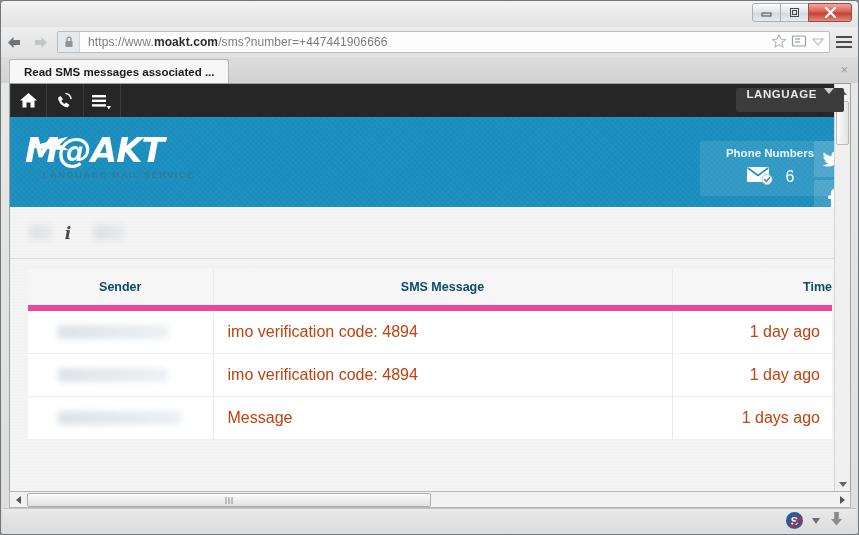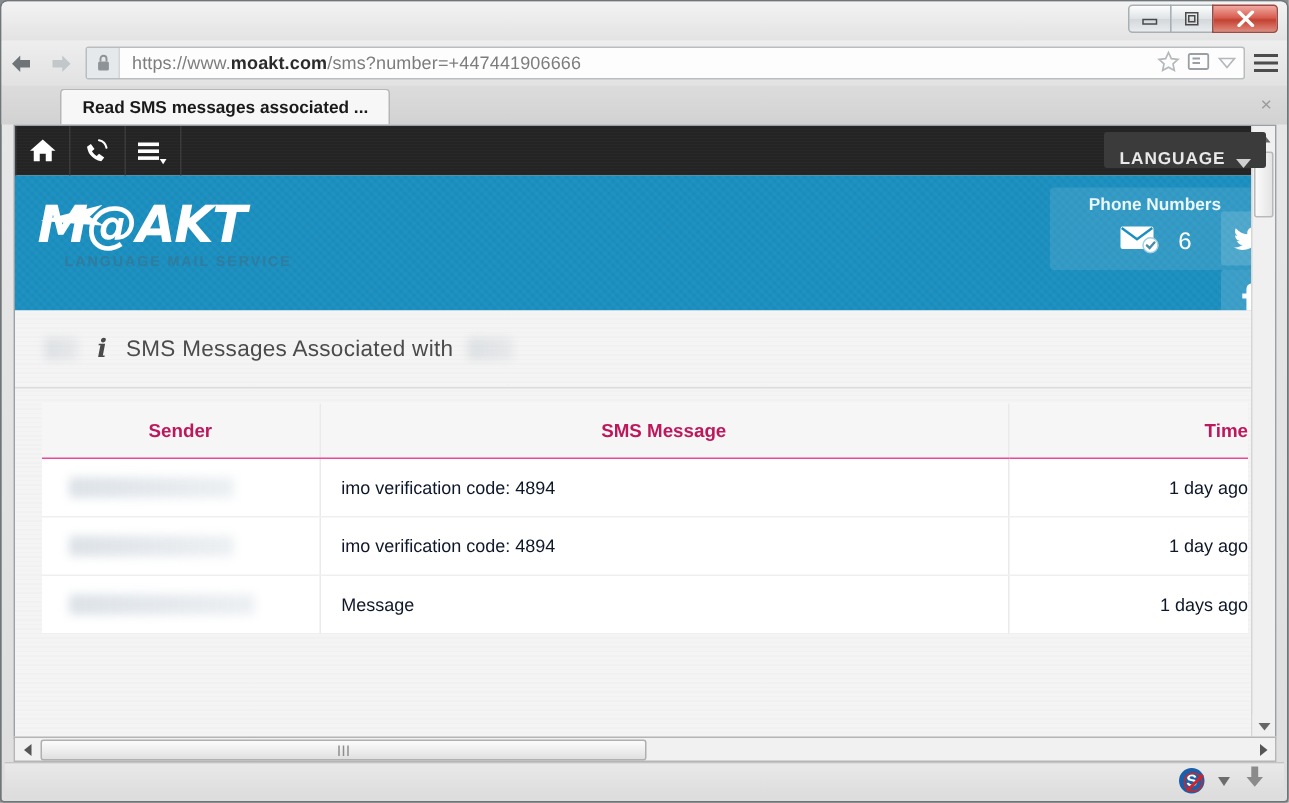--- a/index.html
+++ b/index.html
@@ -97,21 +97,21 @@
   }
   .tab {
     position: absolute; left: 8px; top: 2px;
     height: 24px; padding: 0 14px;
     background: #f7f7f7;
     border: 1px solid #b6b6b6; border-bottom: none;
     border-radius: 3px 3px 0 0;
     display: flex; align-items: center;
     font-size: 11.5px; font-weight: 700; color: #1a1a1a;
     cursor: pointer;
-    max-width: 230px; white-space: nowrap; overflow: hidden; margin-left: 31px;
+    max-width: 230px; white-space: nowrap; overflow: hidden;
   }
   .tabclose {
     position: absolute; right: 10px; top: 6px;
     font-size: 13px; color: #9b9b9b; cursor: pointer;
     line-height: 13px;
   }
 
   
   .viewport {
     position: absolute; left: 8px; top: 82px;
@@ -139,21 +139,21 @@
     border-right: 1px solid #3a3a3a;
     cursor: pointer; position: relative; z-index:2;
   }
   .navicon:first-child { border-left: 1px solid #3a3a3a; }
   .lang-btn {
     position: absolute; right: 6px; top: 4px;
     height: 24px; padding: 0 10px;
     background: #3b3b3b;
     color: #e9e9e9; font-size: 11.5px; font-weight: 700;
     letter-spacing: .6px;
-    display: flex; align-items: flex-end; gap: 7px;
+    display: flex; align-items: flex-start; gap: 7px;
     border-radius: 2px; cursor: pointer; z-index: 3;
   }
   .caret-down {
     width: 0; height: 0;
     border-left: 5px solid transparent; border-right: 5px solid transparent;
     border-top: 6px solid #cfcfcf;
   }
 
   
   .hero {
@@ -177,21 +177,21 @@
     background: #fff;
     clip-path: polygon(0 55%, 100% 0, 78% 52%, 100% 100%, 30% 70%);
     transform: rotate(-4deg);
   }
   .logo-tag {
     margin-top: 2px; margin-left: 18px;
     font-size: 9.5px; font-weight: 700; letter-spacing: 1.3px;
     color: #2f7c9e;
   }
 
-  .stats { position: absolute; right: 10px; top: 8px; display: flex; gap: 8px; }
+  .stats { position: absolute; right: 10px; top: 24px; display: flex; gap: 8px; }
   .statbox {
     width: 140px; height: 55px;
     background: rgba(255,255,255,.10);
     border-radius: 3px;
     padding: 6px 0 0 0;
     text-align: center;
     position: relative;
     cursor: pointer;
   }
   .stat-label {
@@ -245,28 +245,28 @@
   }
   .section-title {
     font-size: 15px; color: #4b4b4b; letter-spacing: .2px;
   }
 
   
   .tablewrap { padding: 10px 18px 0 18px; }
   table { width: 100%; border-collapse: collapse; background: #fff; }
   thead th {
     background: #f6f6f6;
-    font-size: 12.5px; font-weight: 700; color: #be185d;
-    padding: 11px 0; border-bottom: 1px solid #ec4899;
+    font-size: 12.5px; font-weight: 700; color: #0c4a6e;
+    padding: 11px 0; border-bottom: 6px solid #ec4899;
     border-right: 1px solid #eaeaea;
   }
   thead th:last-child { border-right: none; }
   tbody td {
-    font-size: 12px; color: #0f172a;
-    padding: 12px 0; height: 39px;
+    font-size: 16px; color: #c2410c;
+    padding: 12px 12px; height: 39px;
     border-bottom: 1px solid #efefef;
     border-right: 1px solid #eaeaea;
     vertical-align: middle;
   }
   tbody td:last-child { border-right: none; }
   .col-sender { width: 185px; }
   .col-time   { width: 160px; text-align: right; }
   .col-msg    { padding-left: 14px !important; }
   .sender-blur {
     height: 14px; width: 110px; margin-left: 18px;
@@ -507,21 +507,20 @@
           </svg>
         </div>
       </div>
     </div>
 
     <div class="content">
 
       <div class="section-head">
         <span class="blur-block" style="width:22px;"></span>
         <span class="info-icon">i</span>
-        <span class="section-title">SMS Messages Associated with</span>
         <span class="blur-block" style="width:30px;margin-left:10px;"></span>
       </div>
 
       <div class="tablewrap">
         <table>
           <thead>
             <tr>
               <th class="col-sender">Sender</th>
               <th class="col-msg-head">SMS Message</th>
               <th class="col-time">Time</th>

